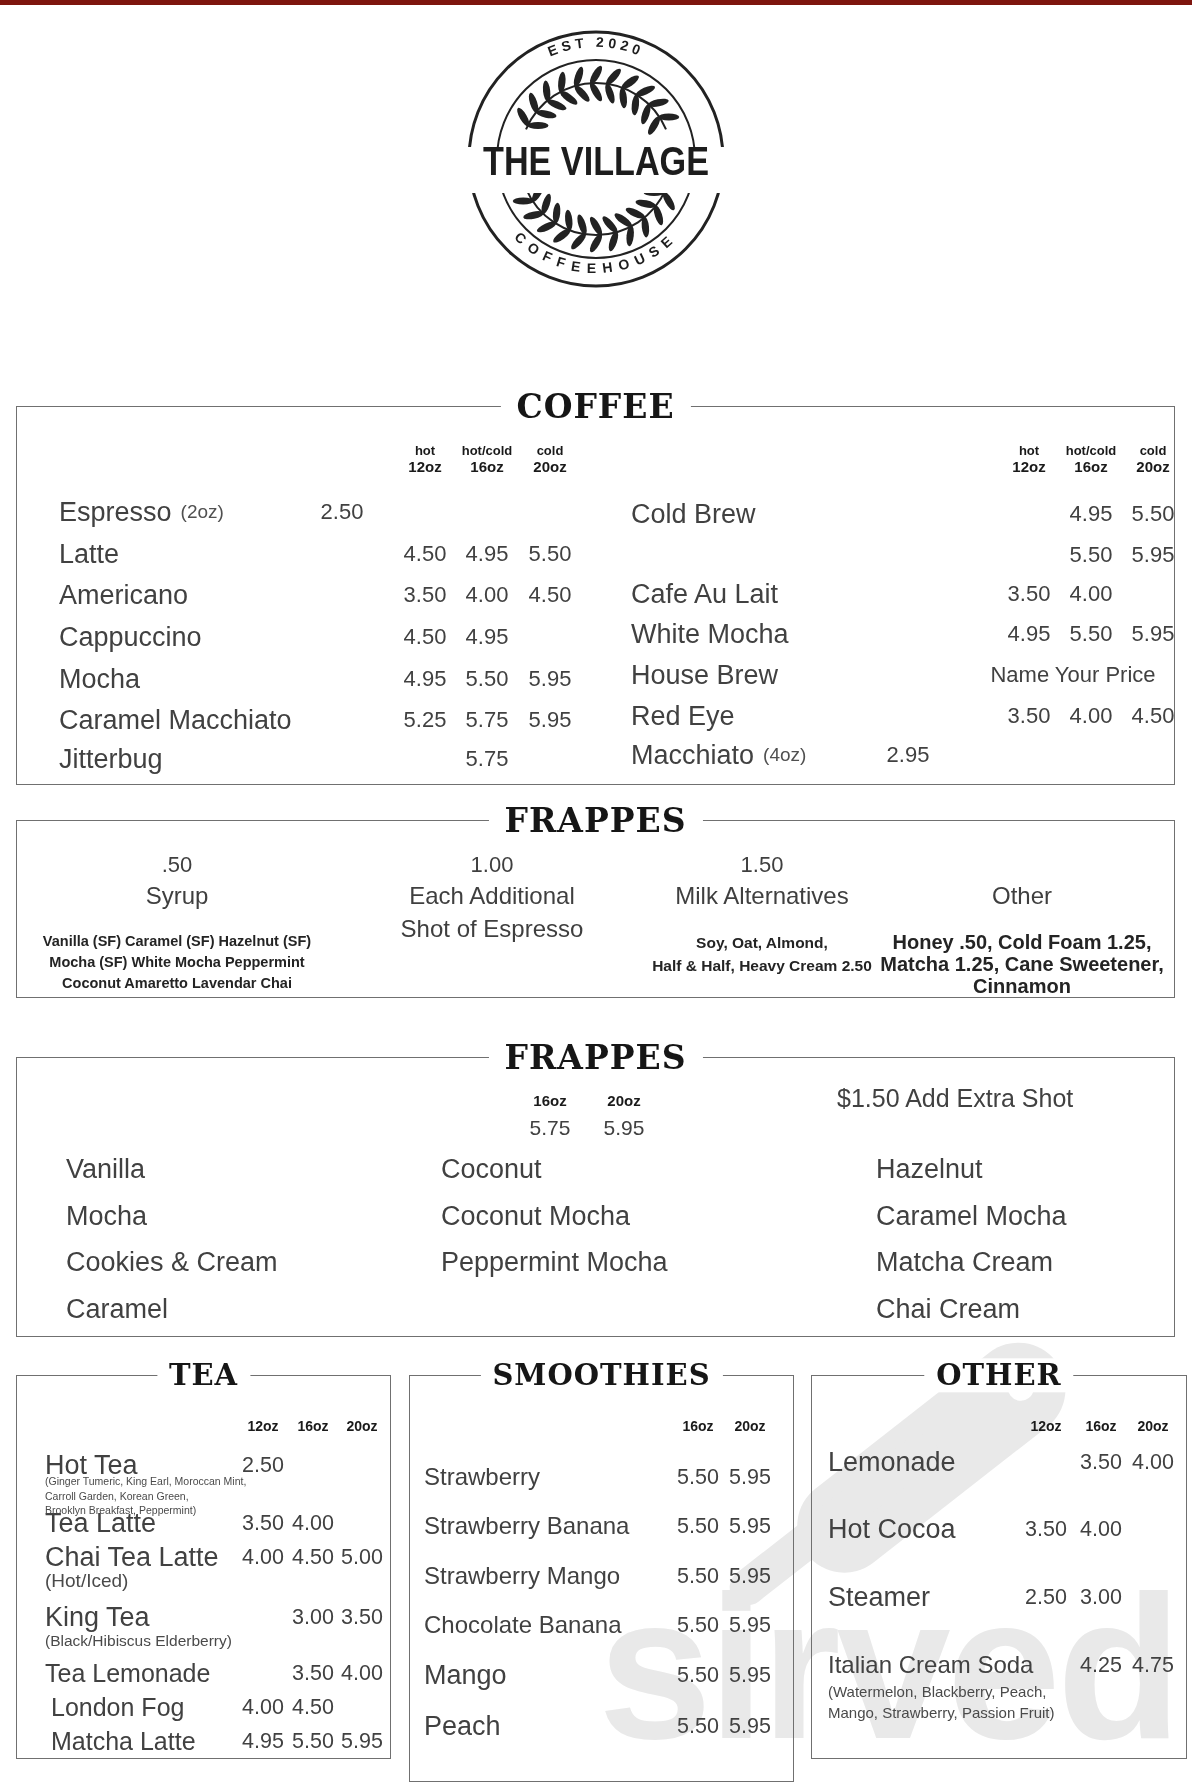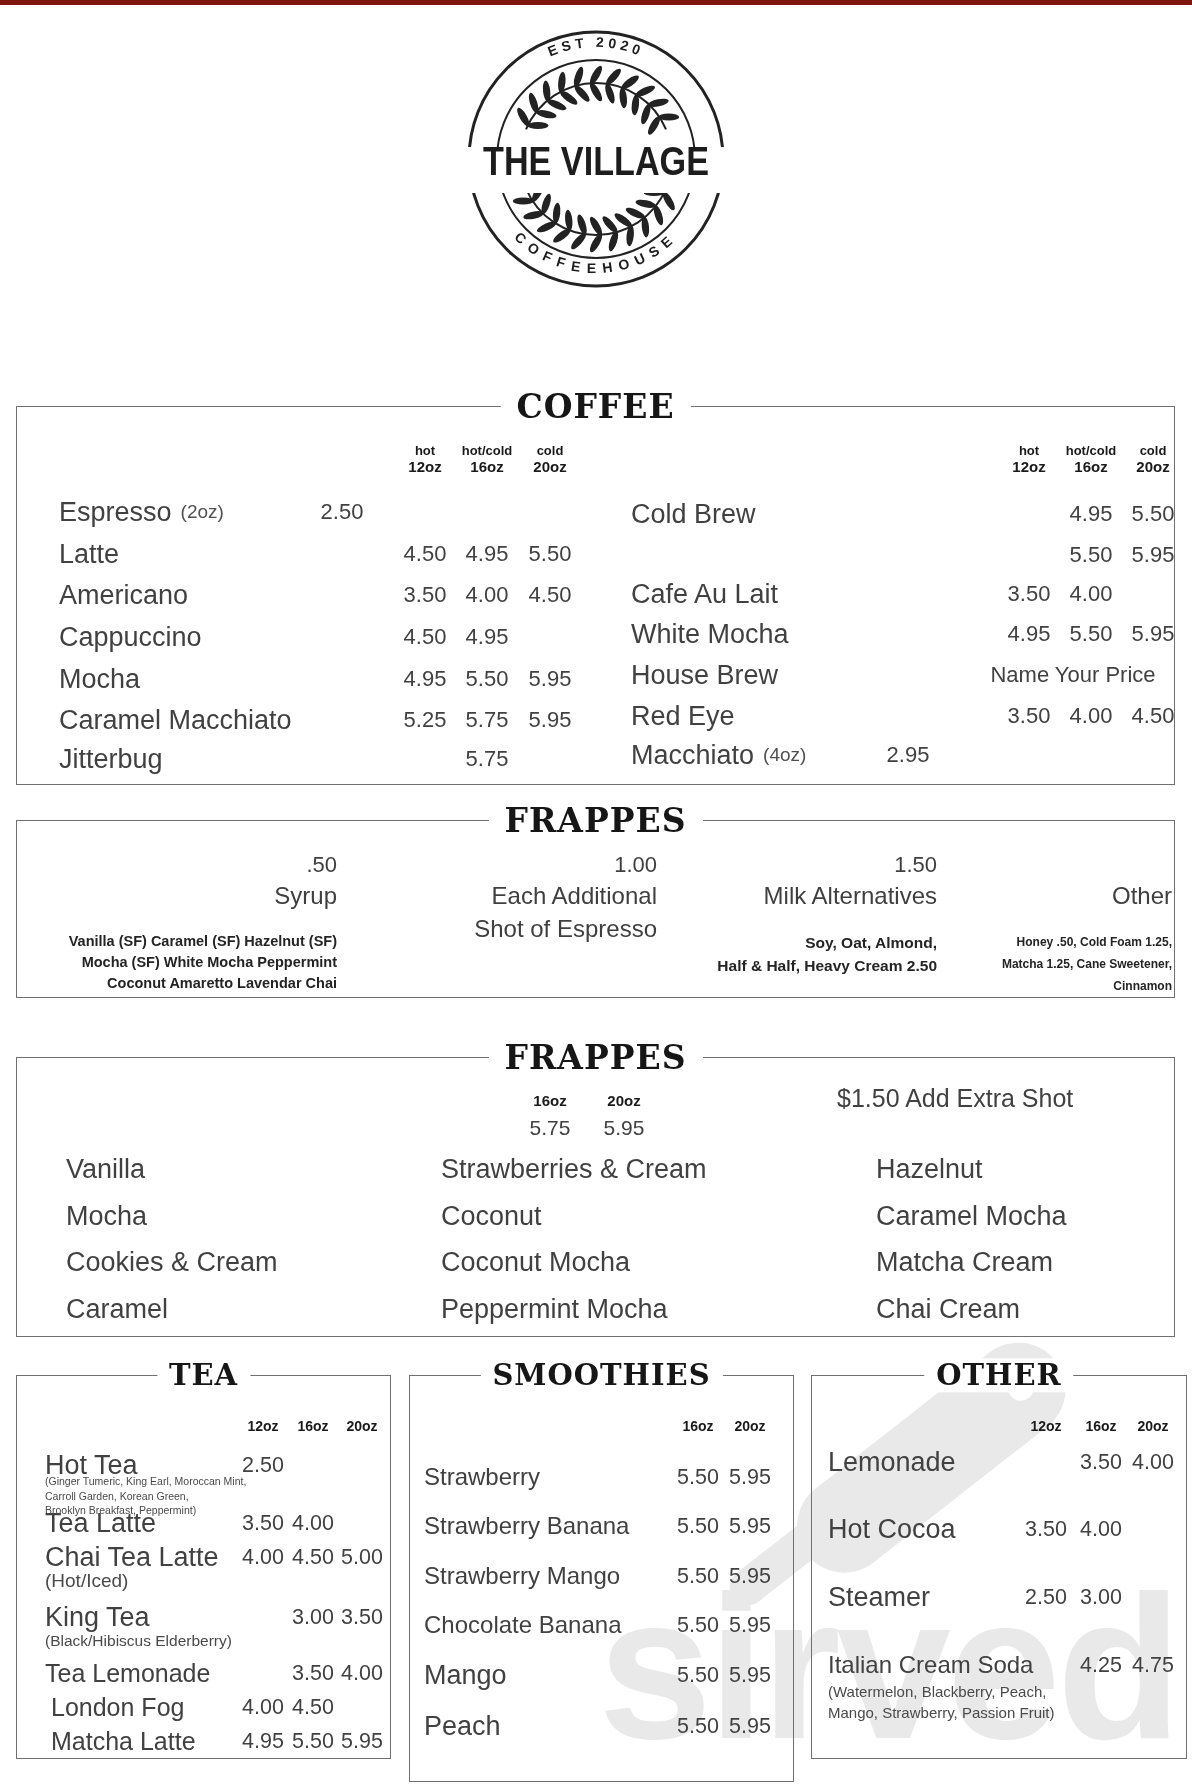--- a/index.html
+++ b/index.html
@@ -19,21 +19,21 @@
   .hdr1{position:absolute;text-align:center;font-size:14px;font-weight:700;color:#1a1a1a}
   .row{position:absolute;left:0;right:0;height:34px;display:flex;align-items:center}
   .iname{font-size:27px;color:#414141;white-space:nowrap}
   .iname.sm{font-size:24px}
   .iname.smo{font-size:24px}
   .inote{font-size:19px;color:#505050;margin-left:9px;white-space:nowrap}
   .p{position:absolute;text-align:center;font-size:22px;color:#414141}
   .p.bp{font-size:21.5px}
   .pw{position:absolute;text-align:center;font-size:22px;color:#414141;white-space:nowrap}
   .sub{position:absolute;color:#4a4a4a;z-index:1}
-  .xcol{position:absolute;top:30px;text-align:right;color:#3f3f3f}
+  .xcol{position:absolute;top:30px;text-align:center;color:#3f3f3f}
   .xprice{font-size:22px;line-height:28px;min-height:28px}
   .xlabel{font-size:24px;line-height:33px}
   .xsmall{margin-top:19px;font-size:14.5px;line-height:21px;font-weight:700;color:#242424}
   .fcol{position:absolute;top:88px;line-height:46.5px;font-size:27px;color:#414141;white-space:nowrap}
   .fhdr{position:absolute;width:64px;text-align:center;font-size:15px;font-weight:700;color:#1a1a1a}
   .fprice{position:absolute;width:64px;text-align:center;font-size:21px;color:#414141}
   .extra-shot{position:absolute;font-size:25px;color:#414141;white-space:nowrap}
 </style>
 </head>
 <body>
@@ -231,21 +231,21 @@
       <div class="xlabel">Milk Alternatives</div>
       <div class="xsmall" style="font-size:15.5px;line-height:23px">
         <div>Soy, Oat, Almond,</div>
         <div>Half &amp; Half, Heavy Cream 2.50</div>
       </div>
     </div>
 
     <div class="xcol" style="left:855px;width:300px">
       <div class="xprice"></div>
       <div class="xlabel">Other</div>
-      <div class="xsmall" style="font-size:12px;line-height:22px">
+      <div class="xsmall" style="font-size:20px;line-height:22px">
         <div>Honey .50,  Cold Foam 1.25,</div>
         <div>Matcha 1.25, Cane Sweetener,</div>
         <div>Cinnamon</div>
       </div>
     </div>
   </div>
 
   <div class="box" style="left:16px;top:1057px;width:1157px;height:278px">
     <span class="title t-lg">FRAPPES</span>
 
@@ -255,21 +255,20 @@
     <span class="fprice" style="left:575px;top:58px">5.95</span>
     <span class="extra-shot" style="left:820px;top:26px">$1.50  Add Extra Shot</span>
 
     <div class="fcol" style="left:49px">
       <div>Vanilla</div>
       <div>Mocha</div>
       <div>Cookies &amp; Cream</div>
       <div>Caramel</div>
     </div>
     <div class="fcol" style="left:424px">
-      <div>Strawberries &amp; Cream</div>
       <div>Coconut</div>
       <div>Coconut Mocha</div>
       <div>Peppermint Mocha</div>
     </div>
     <div class="fcol" style="left:859px">
       <div>Hazelnut</div>
       <div>Caramel Mocha</div>
       <div>Matcha Cream</div>
       <div>Chai Cream</div>
     </div>

